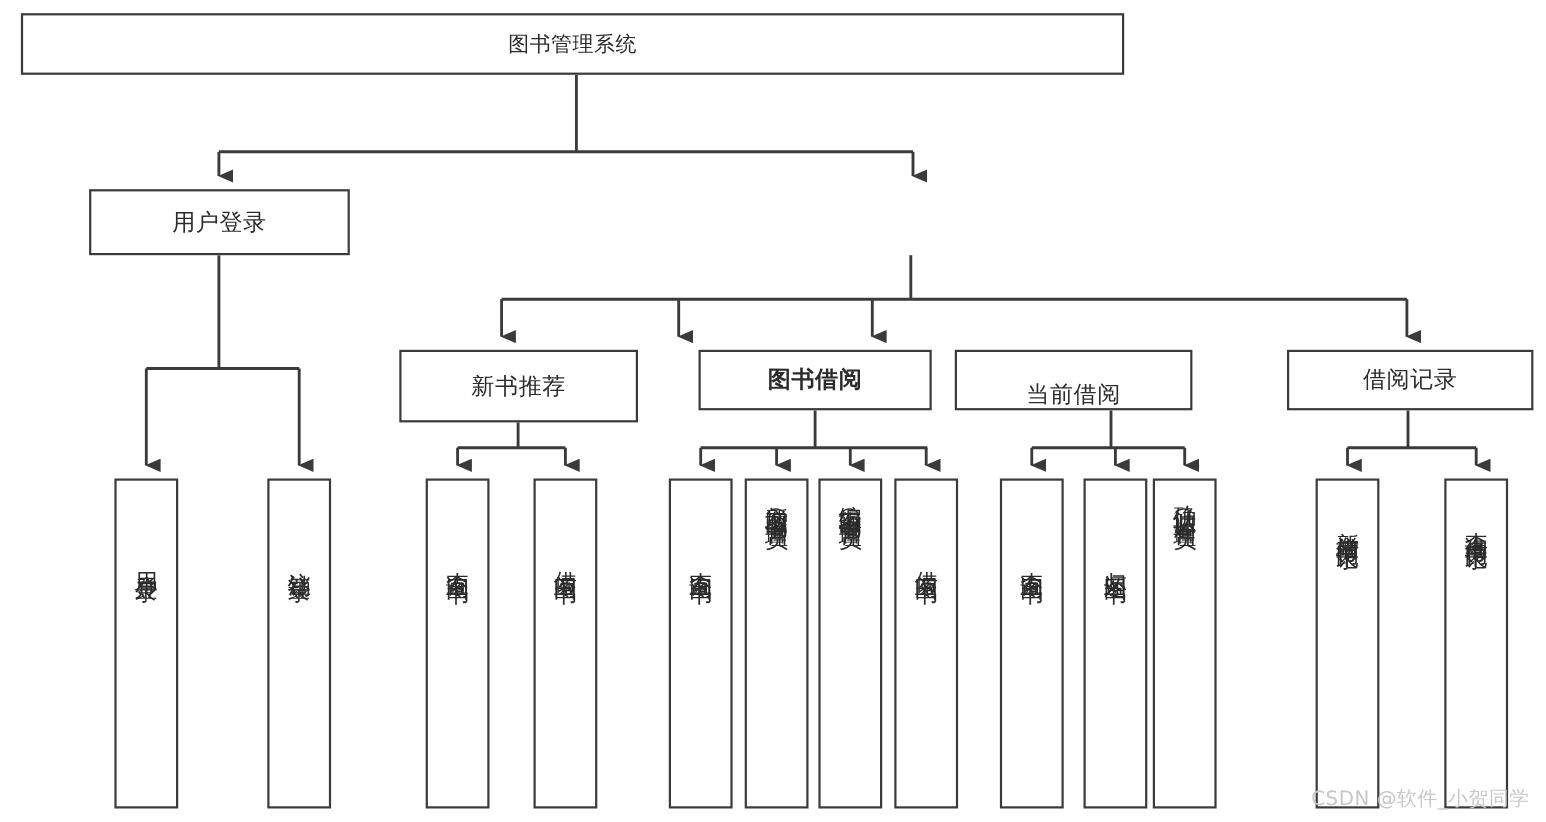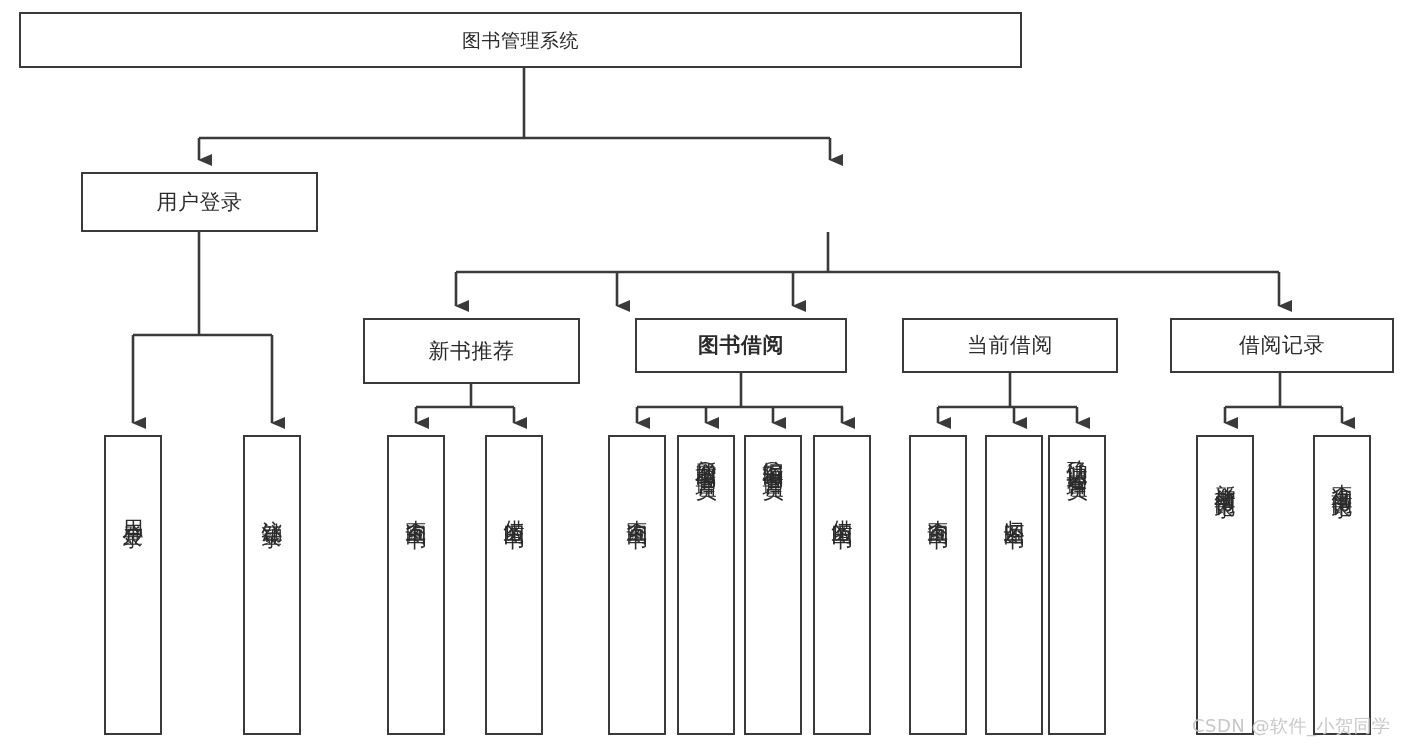--- a/index.html
+++ b/index.html
@@ -131,21 +131,21 @@
   <div class="node horiz" style="left:81px; top:172px; width:237px; height:60px;">
     <span class="lbl">用户登录</span>
   </div>
 
   <div class="node horiz" style="left:363px; top:318px; width:217px; height:66px;">
     <span class="lbl">新书推荐</span>
   </div>
   <div class="node horiz" style="left:635px; top:318px; width:212px; height:55px;font-weight:bold;">
     <span class="lbl">图书借阅</span>
   </div>
-  <div class="node horiz" style="left:902px; top:318px; width:216px; height:55px;">
+  <div class="node horiz" style="left:868px; top:318px; width:216px; height:55px;align-items:flex-end;">
     <span class="lbl">当前借阅</span>
   </div>
   <div class="node horiz" style="left:1170px; top:318px; width:224px; height:55px;">
     <span class="lbl">借阅记录</span>
   </div>
 
   <div class="node leaf" style="left:104px; top:435px; width:58px; height:300px; padding-top:66px;">
     <span class="lbl">用户登录</span>
   </div>
   <div class="node leaf" style="left:243px; top:435px; width:58px; height:300px; padding-top:66px;">

